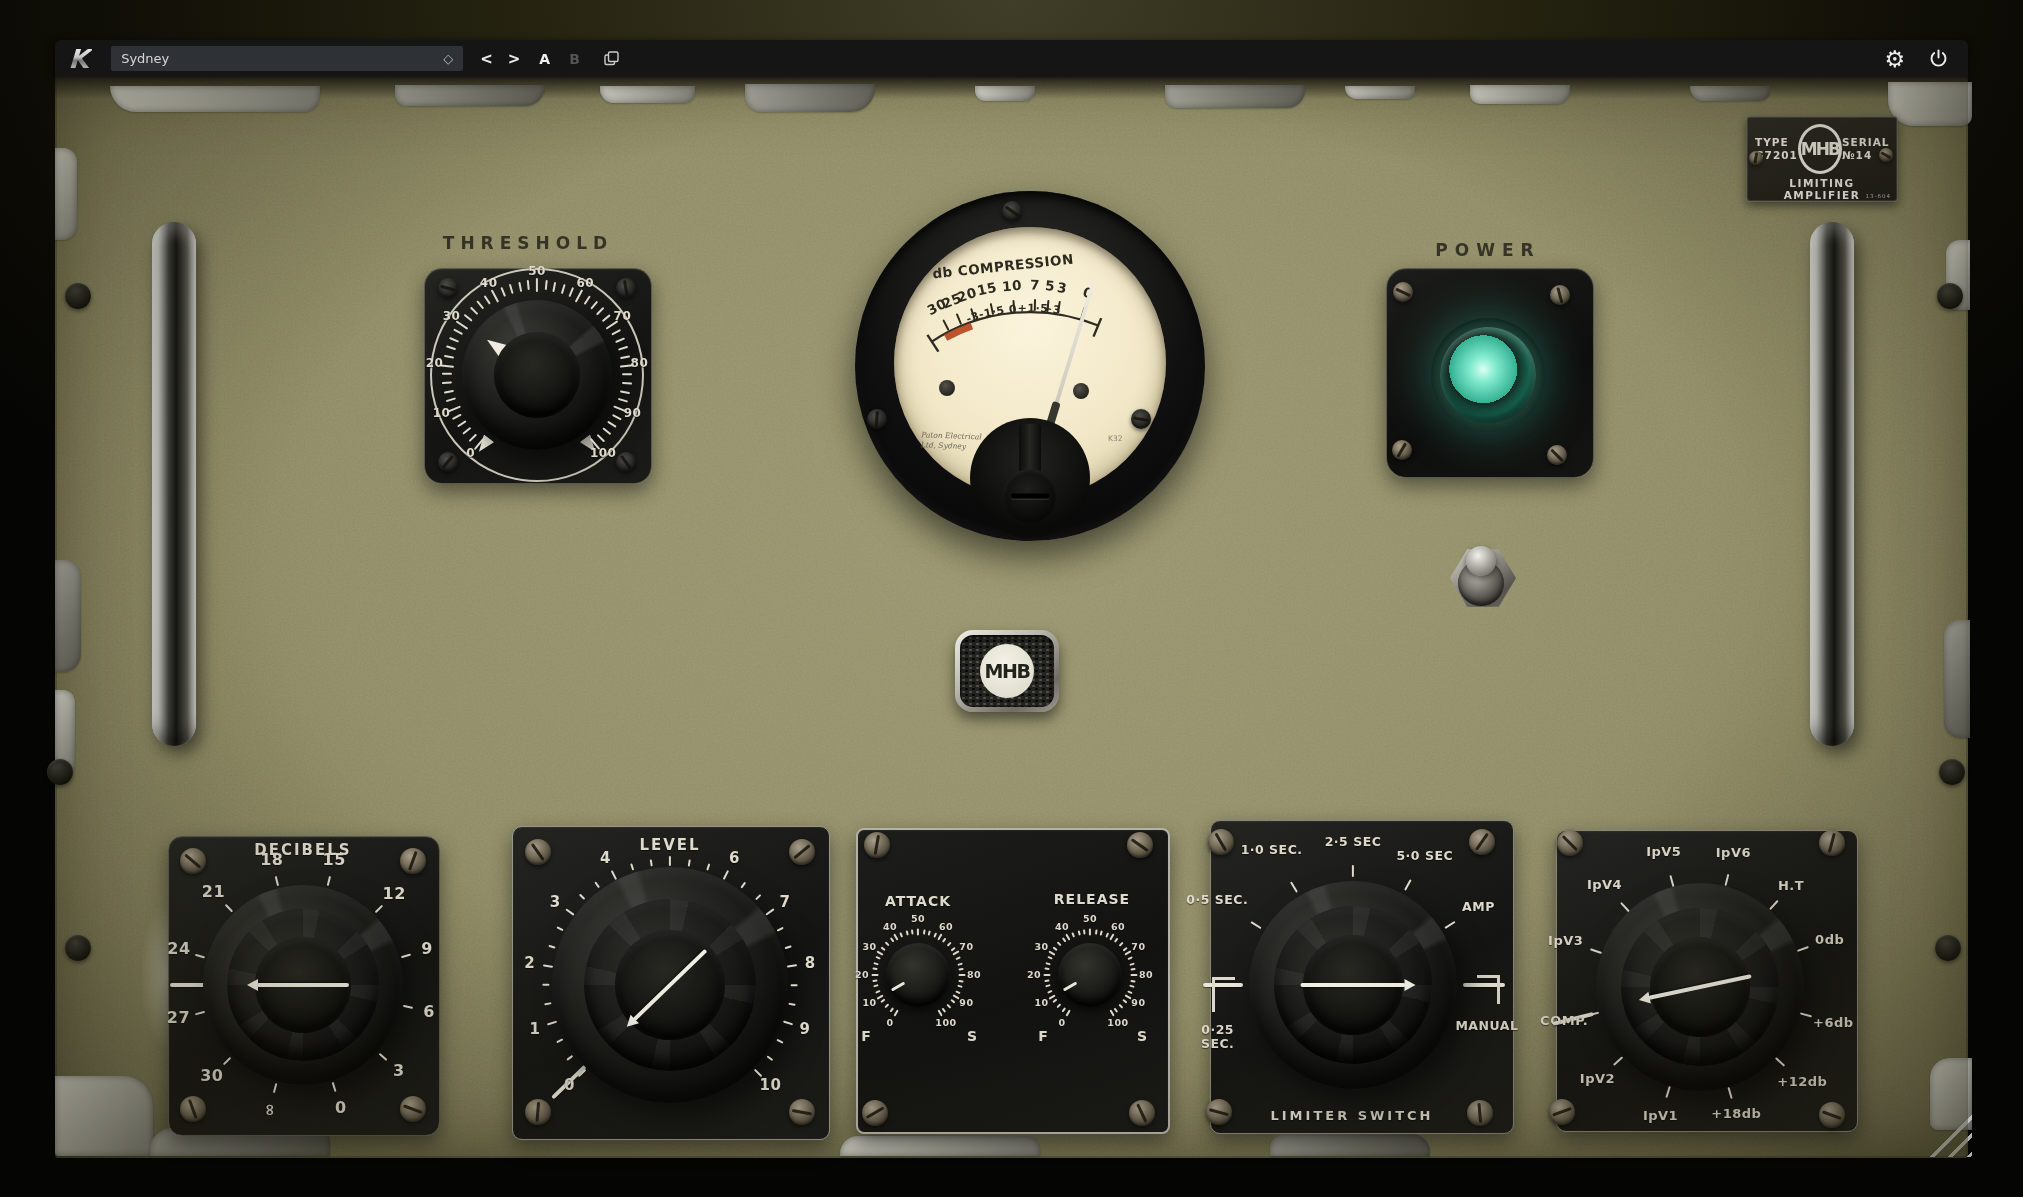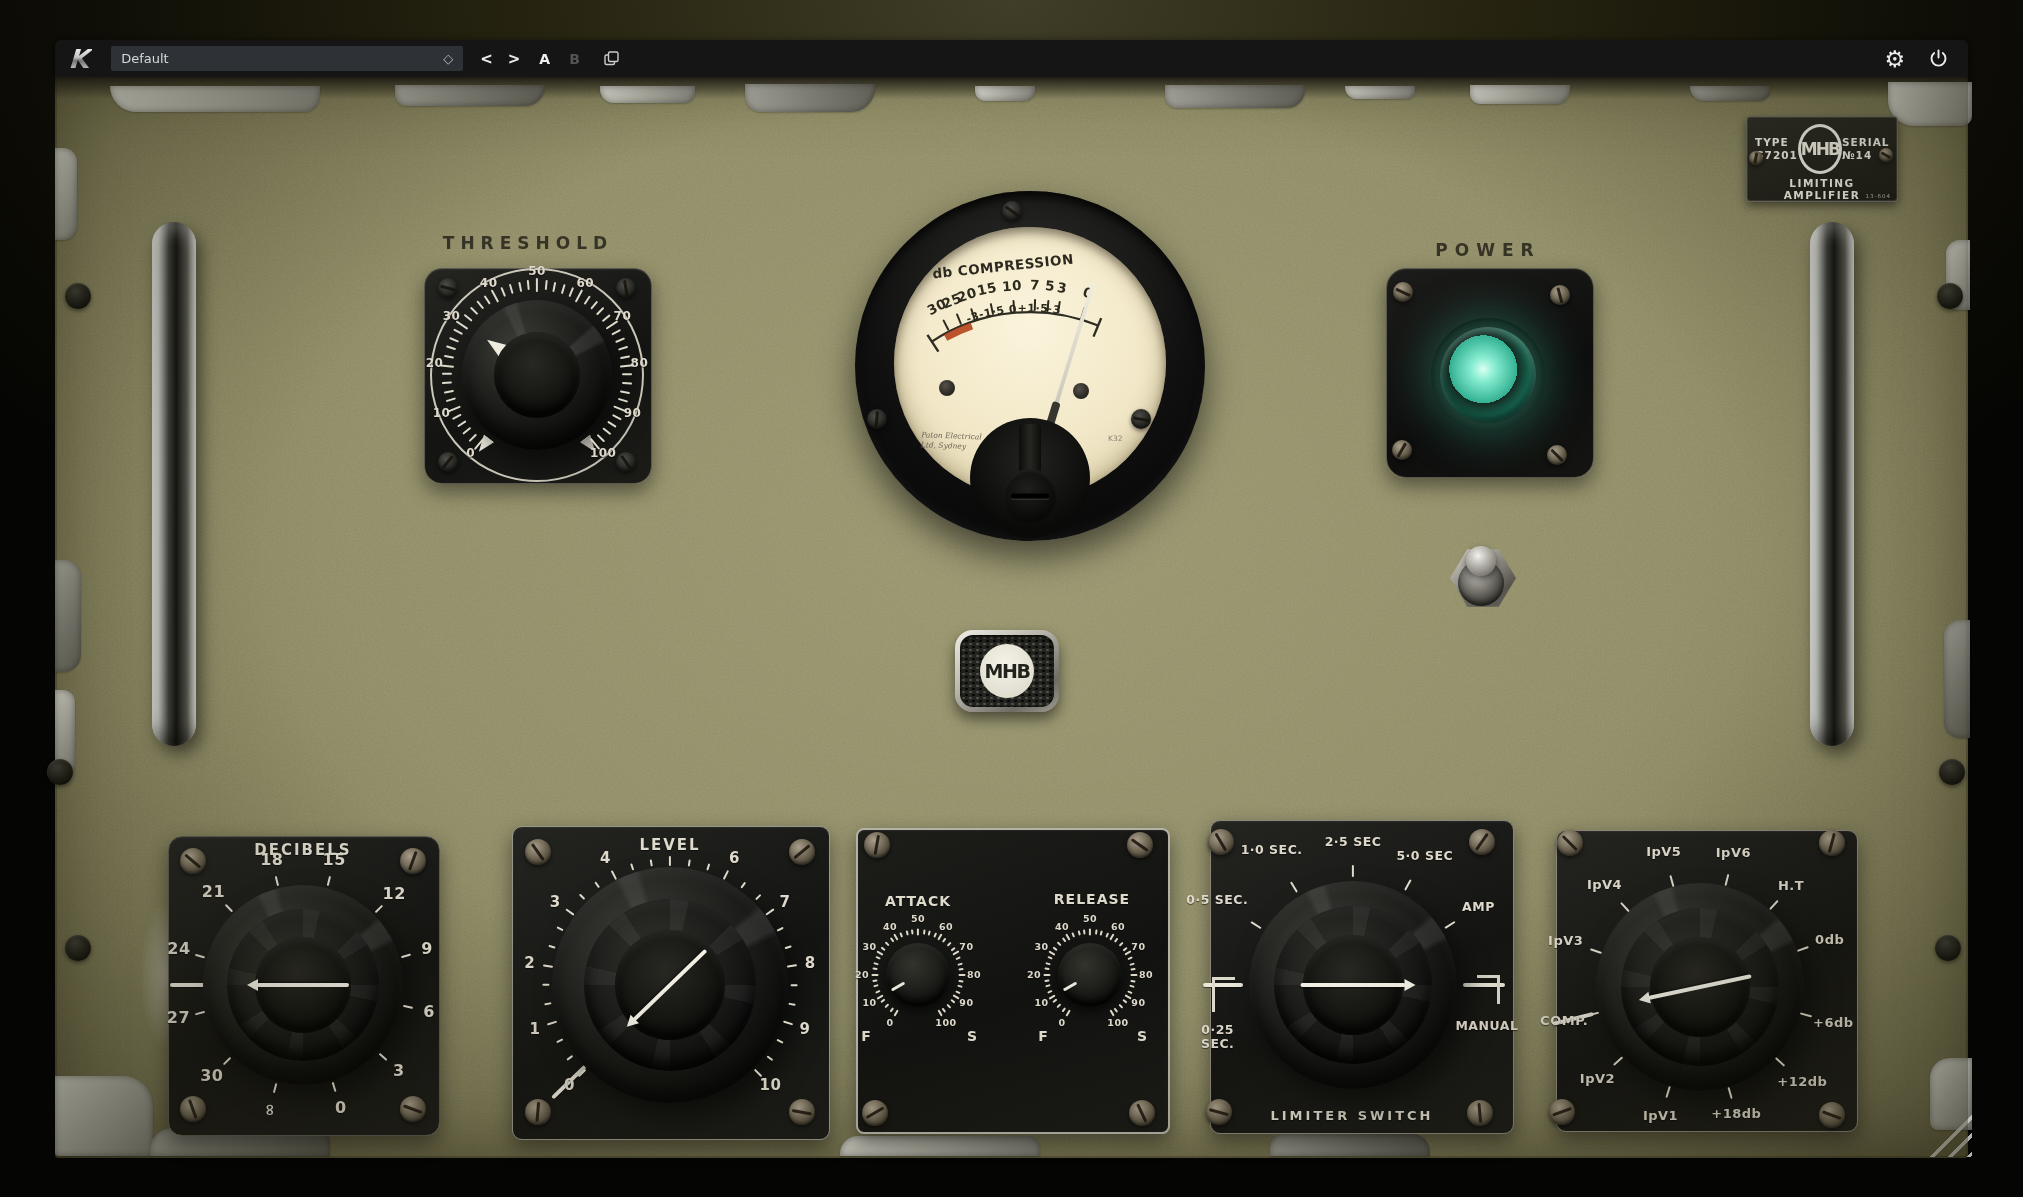--- a/index.html
+++ b/index.html
@@ -167,21 +167,21 @@
     background:radial-gradient(ellipse,#cdccc2 0%,#cdccc200 70%);opacity:.55;}
 </style>
 </head>
 <body>
 
 <div class="stage">
 
   <div class="toolbar">
     <span class="logo">K</span>
     <div class="preset-box">
-      <span class="preset-value">Default</span>
+      <span class="preset-value">Sydney</span>
       <span class="preset-diamond">◇</span>
     </div>
     <span class="nav-btn first">&lt;</span>
     <span class="nav-btn">&gt;</span>
     <span class="ab-a">A</span>
     <span class="ab-b">B</span>
     <span class="copy-icon-wrap">
       <svg width="17" height="17" viewBox="0 0 17 17">
           <rect x="2" y="5" width="9.5" height="9.5" rx="1.5" fill="none" stroke="#cccccc" stroke-width="1.4"></rect>
           <rect x="5.5" y="2" width="9.5" height="9.5" rx="1.5" fill="#151515" stroke="#cccccc" stroke-width="1.4"></rect>

